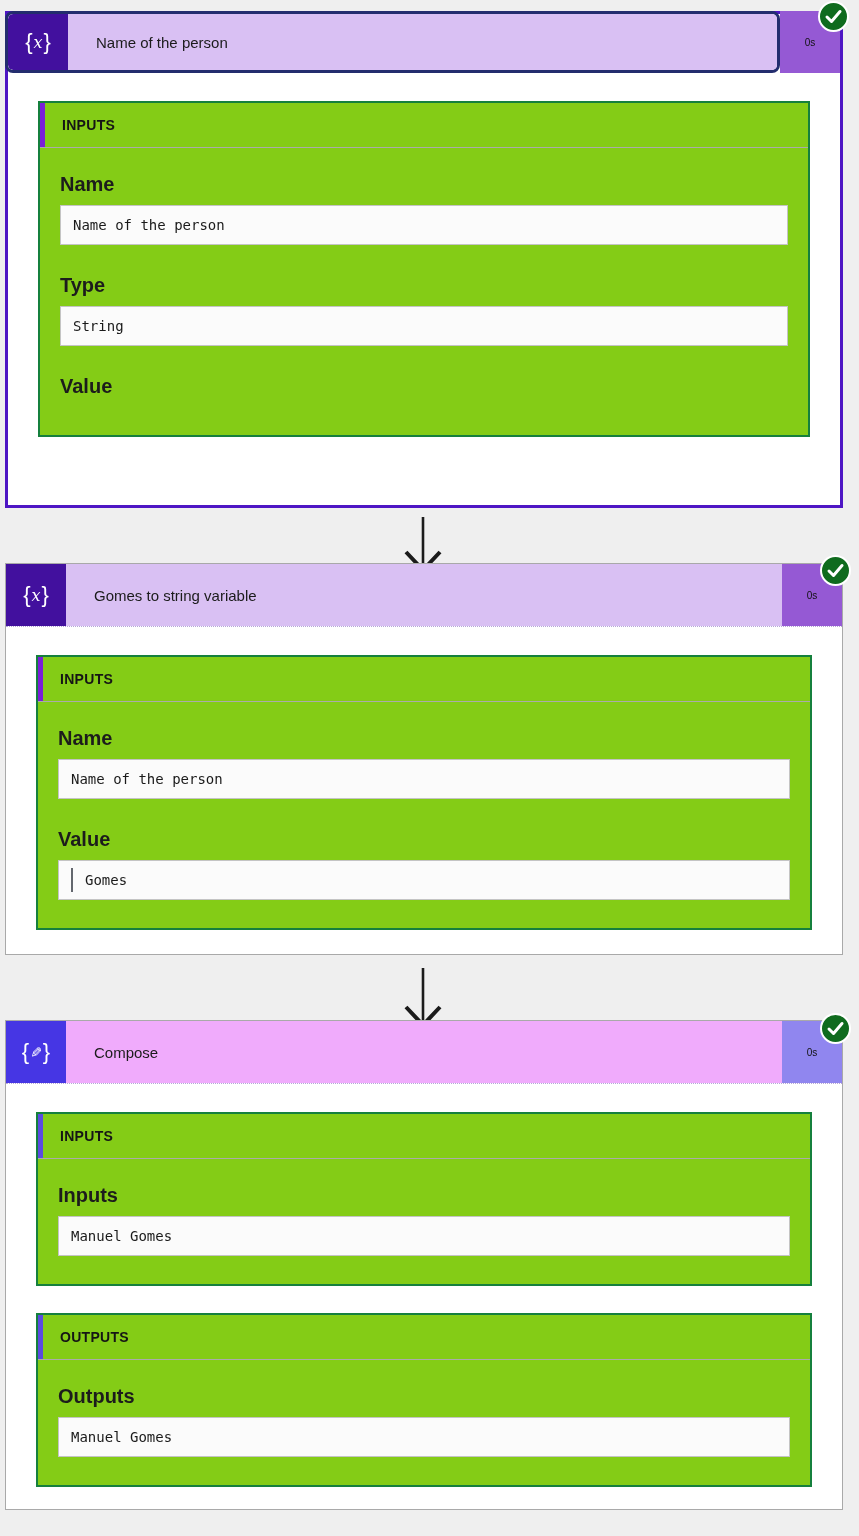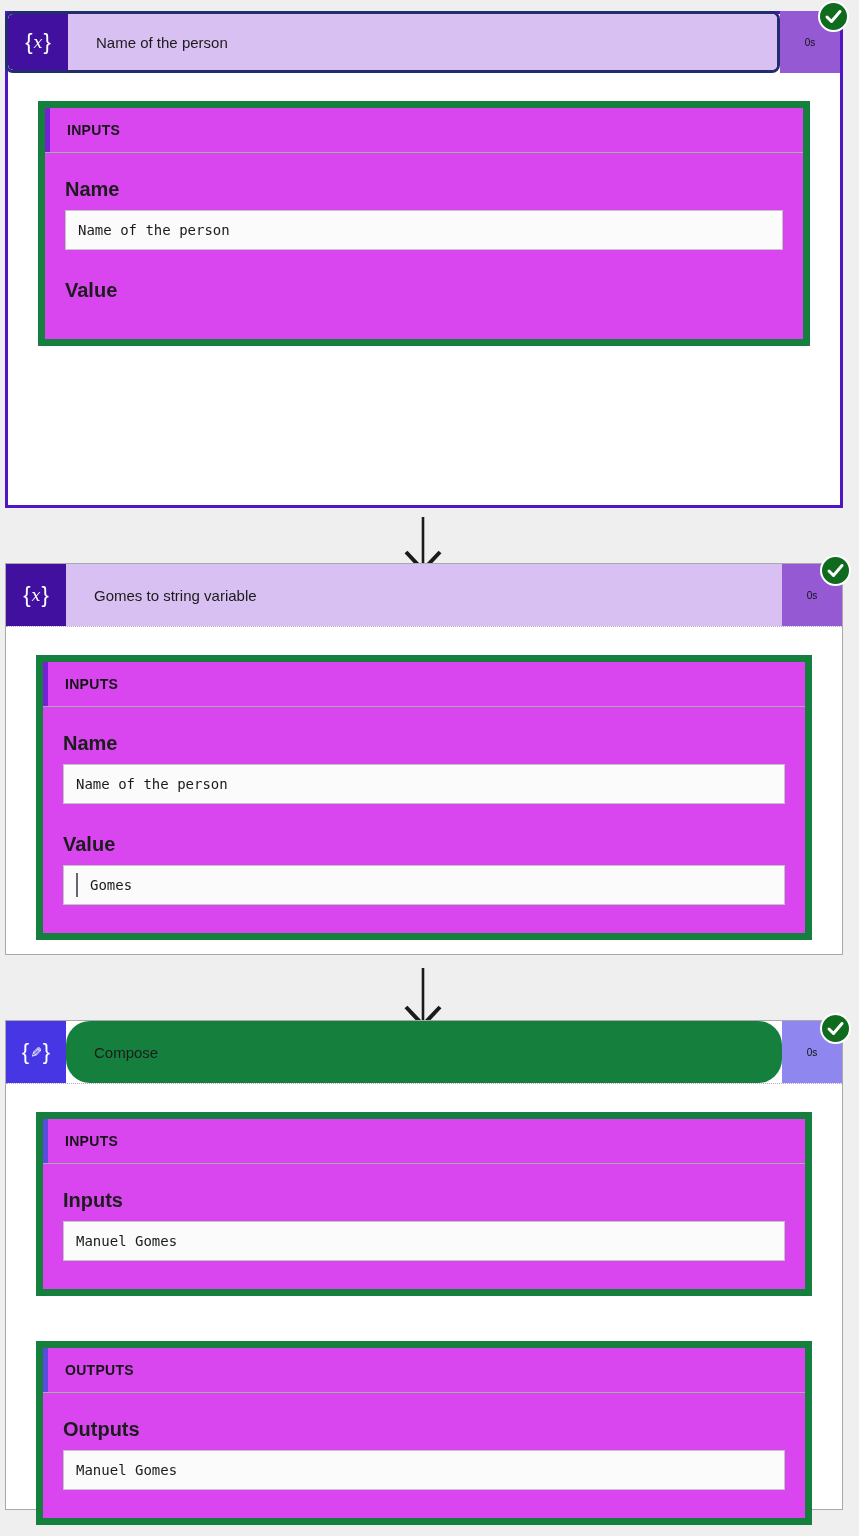--- a/index.html
+++ b/index.html
@@ -45,21 +45,21 @@
   .selected .icon-box{border-radius:5px 0 0 5px;}
   .brace{font-size:22px;font-weight:400;line-height:1;}
   .var-x{font-family:"DejaVu Serif", serif;font-style:italic;font-size:16px;padding:0 1px;}
   .pencil{font-size:14px;padding:0 1px;transform:rotate(90deg);display:inline-block;}
   .title-bar{
     flex:1;display:flex;align-items:center;
     padding-left:28px;
     font-size:15px;color:#1b1b1b;
   }
   .var .title-bar{background:#d9c0f3;}
-  .compose .title-bar{background:#15803d;border-radius:24px;}
+  .compose .title-bar{background:#f0abfc;}
   .chip{
     width:60px;flex:0 0 60px;
     display:flex;align-items:center;justify-content:center;
     font-size:10px;color:#111;
   }
   .var .chip{background:#9559d4;}
   .compose .chip{background:#9086ef;}
 
   
   .badge{
@@ -70,22 +70,22 @@
     box-sizing:content-box;
     z-index:5;
     display:flex;align-items:center;justify-content:center;
   }
   .c1 .badge{top:-13px;}
   .c2 .badge{top:-9px;}
   .c3 .badge{top:-8px;}
 
   
   .body{padding:28px 30px 0;}
-  .section{border:7px solid #15803d;background:#d946ef;}
-  .section + .section{margin-top:45px;}
+  .section{border:2px solid #15803d;background:#84cc16;}
+  .section + .section{margin-top:27px;}
   .section-header{
     position:relative;height:44px;
     display:flex;align-items:center;
     border-bottom:1px solid #ababab;
     padding-left:22px;
   }
   .accent{position:absolute;left:0;top:0;bottom:0;width:5px;}
   .var .accent{background:#7a1fd8;}
   .compose .accent{background:#5b4be0;}
   .section-heading{font-size:14px;font-weight:bold;color:#151515;letter-spacing:.3px;}
@@ -143,20 +143,24 @@
         <div class="section-header">
           <span class="accent"></span>
           <span class="section-heading">INPUTS</span>
         </div>
         <div class="section-content">
           <div class="field">
             <div class="flabel">Name</div>
             <div class="fvalue"><span>Name of the person</span></div>
           </div>
           <div class="field">
+            <div class="flabel">Type</div>
+            <div class="fvalue"><span>String</span></div>
+          </div>
+          <div class="field">
             <div class="flabel">Value</div>
           </div>
         </div>
       </div>
     </div>
   </section>
 
   <div class="arrow a1">
     <svg width="44" height="57" viewBox="0 0 44 57">
       <line x1="22" y1="0" x2="22" y2="50" stroke="#1b1b1b" stroke-width="2.6"></line>

